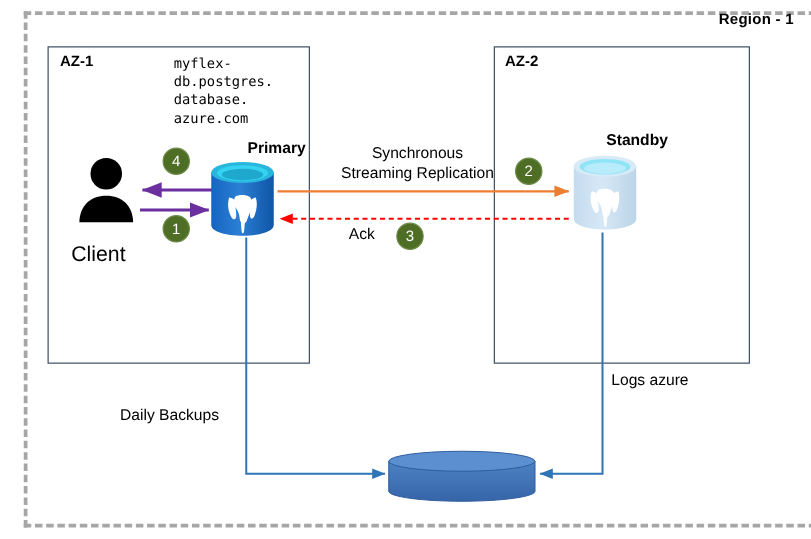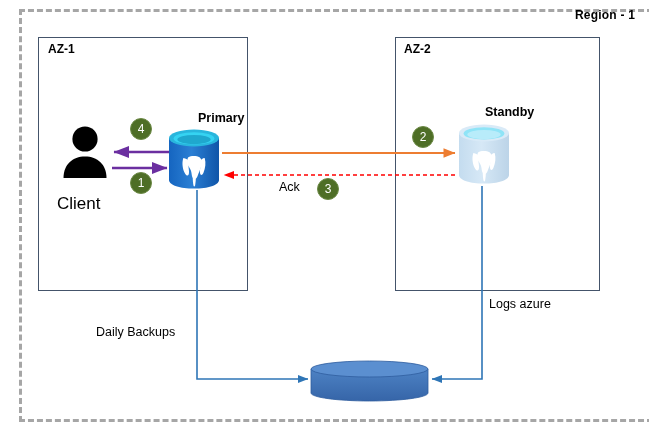--- a/index.html
+++ b/index.html
@@ -95,20 +95,24 @@
 
   <div class="region-box"></div>
   <div class="region-label">Region - 1</div>
 
   <div class="az-box" id="az1-box"></div>
   <div class="az-label" id="az1-label">AZ-1</div>
 
   <div class="az-box" id="az2-box"></div>
   <div class="az-label" id="az2-label">AZ-2</div>
 
+  <div class="hostname">myflex-
+db.postgres.
+database.
+azure.com</div>
 
   <svg id="wires" viewBox="0 0 649 431" xmlns="http://www.w3.org/2000/svg">
     <defs>
       <marker id="arrPurple" markerWidth="7" markerHeight="7" refX="6.4" refY="3" orient="auto" markerUnits="strokeWidth">
         <path d="M0,0.4 L6.6,3 L0,5.6 z" fill="#6b2fa0"></path>
       </marker>
       <marker id="arrOrange" markerWidth="7" markerHeight="7" refX="6.4" refY="3" orient="auto" markerUnits="strokeWidth">
         <path d="M0,0.4 L6.6,3 L0,5.6 z" fill="#ed7d31"></path>
       </marker>
       <marker id="arrRed" markerWidth="7" markerHeight="7" refX="6.4" refY="3" orient="auto" markerUnits="strokeWidth">
@@ -190,20 +194,22 @@
                C7.4,-6.8 9.2,-8.4 11.6,-8.6 Z"></path>
       <path d="M-6.2,-9.6 C-3.4,-11.4 3.2,-11.4 6,-9.4 C8.4,-7.6 9,-4 8,-0.2
                C7,3.6 5.2,7.2 3.8,11.2 C3,13.6 1.2,14.6 -0.4,13.6
                C-1.8,12.8 -2.4,10.8 -2.6,8.4 C-2.8,5.6 -3.8,3.4 -5.4,1
                C-7.4,-2 -8.4,-6 -6.2,-9.6 Z"></path>
       <path d="M-1.4,11.6 C-1.4,15.6 -1,19 -0.6,21.2 C-0.3,22.8 0.9,22.8 1.2,21.2
                C1.6,19 2,15.6 2,11.6 Z"></path>
     </g>
   </svg>
 
+  <div class="repl-text">Synchronous
+Streaming Replication</div>
   <div id="ack-label">Ack</div>
 
   <div class="badge" id="badge-4">4</div>
   <div class="badge" id="badge-1">1</div>
   <div class="badge" id="badge-2">2</div>
   <div class="badge" id="badge-3">3</div>
 
   <div class="bk-label" id="daily-label">Daily Backups</div>
   <div class="bk-label" id="logs-label">Logs azure</div>
 

